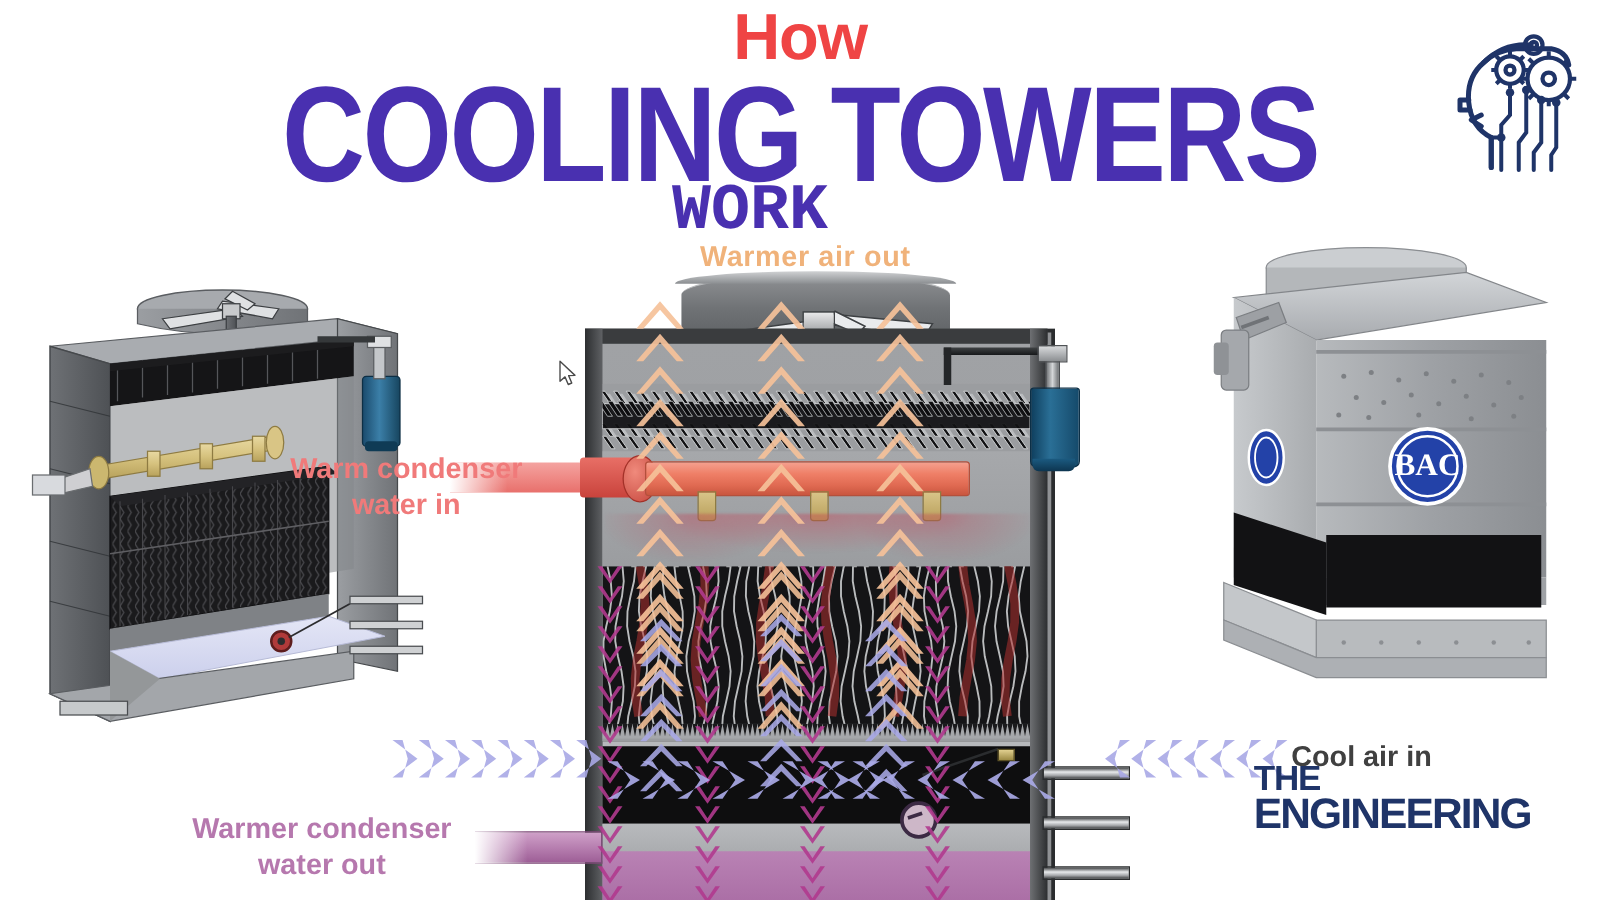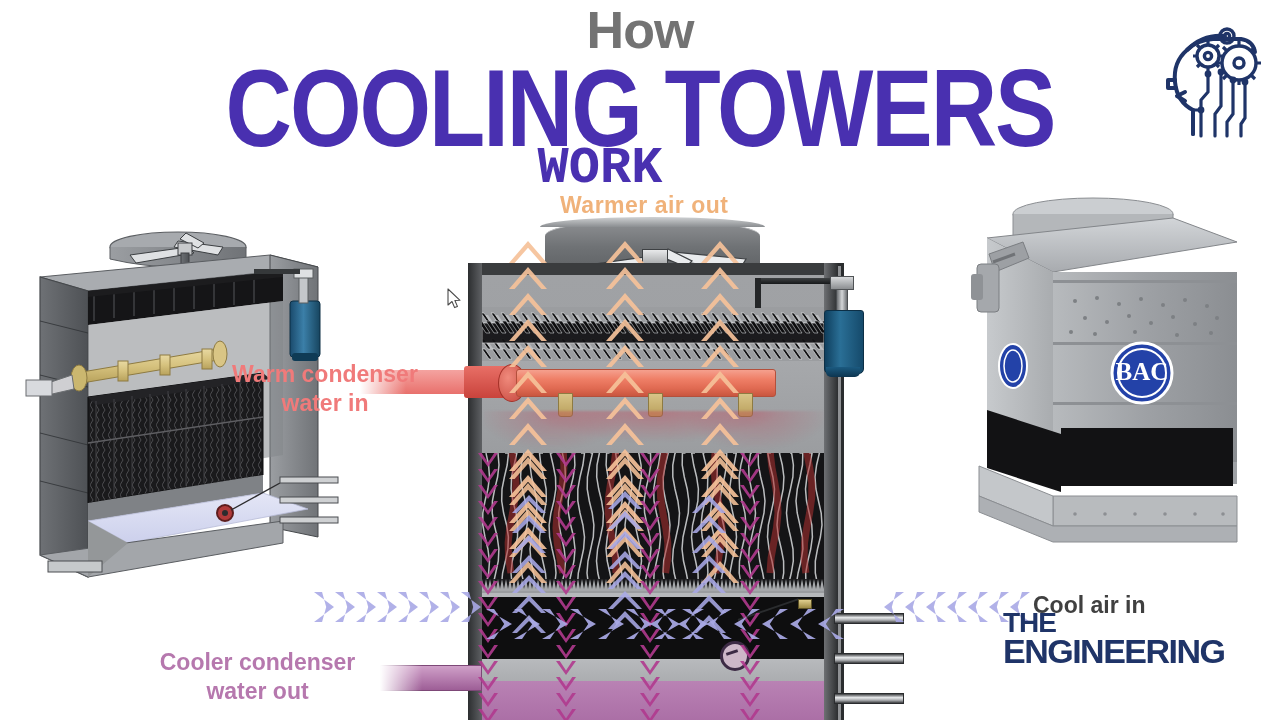--- a/index.html
+++ b/index.html
@@ -3,21 +3,21 @@
 <meta charset="utf-8">
 <style>
   html,body{margin:0;padding:0;background:#fff;}
   body{width:1280px;height:720px;overflow:hidden;font-family:"Liberation Sans",sans-serif;}
   #stage{position:relative;width:1280px;height:720px;background:#ffffff;overflow:hidden;}
 
   
   .title-how{
     position:absolute;left:0;top:4px;width:1280px;text-align:center;
     font-family:"Liberation Sans",sans-serif;font-weight:bold;
-    font-size:52px;color:#737373;letter-spacing:-1px;line-height:1;
+    font-size:52px;color:#ef4444;letter-spacing:-1px;line-height:1;
   }
   .title-main{
     position:absolute;left:0;top:54px;width:1280px;text-align:center;
     font-family:"Liberation Sans",sans-serif;font-weight:bold;
     font-size:92px;color:#4930b0;letter-spacing:-2px;line-height:1;
     transform:scaleY(1.18);transform-origin:top center;
   }
   .title-work{
     position:absolute;left:0;top:143px;width:1200px;text-align:center;
     font-family:Liberation Mono, monospace;font-weight:bold;
@@ -1075,21 +1075,21 @@
         <path d="M108 4 L88 19 L108 34 L99.94 34 L95.8 19 L99.94 4 Z" fill="#a9a9e6" opacity="0.9"></path>
         <path d="M129 4 L109 19 L129 34 L120.94 34 L116.8 19 L120.94 4 Z" fill="#a9a9e6" opacity="0.9"></path>
         <path d="M150 4 L130 19 L150 34 L141.94 34 L137.8 19 L141.94 4 Z" fill="#a9a9e6" opacity="0.9"></path>
       </g>
   </svg>
 
   <div class="lbl lbl-warm-air">Warmer air out</div>
   <div class="lbl lbl-cond-in">Warm condenser
 water in</div>
   <div class="lbl lbl-cool-air">Cool air in</div>
-  <div class="lbl lbl-cool-out">Cooler condenser
+  <div class="lbl lbl-cool-out">Warmer condenser
 water out</div>
 
   <div class="wordmark">
     <div class="wm1">THE</div>
     <div class="wm2">ENGINEERING</div>
   </div>
 
   <svg class="cursor" viewBox="0 0 16 22" width="16" height="22">
     <path d="M1 1 L1 17 L5 13.5 L7.6 19.6 L10.4 18.4 L7.9 12.5 L13 12.3 Z" fill="#ffffff" stroke="#4a4a4a" stroke-width="1.1" stroke-linejoin="round"></path>
   </svg>

